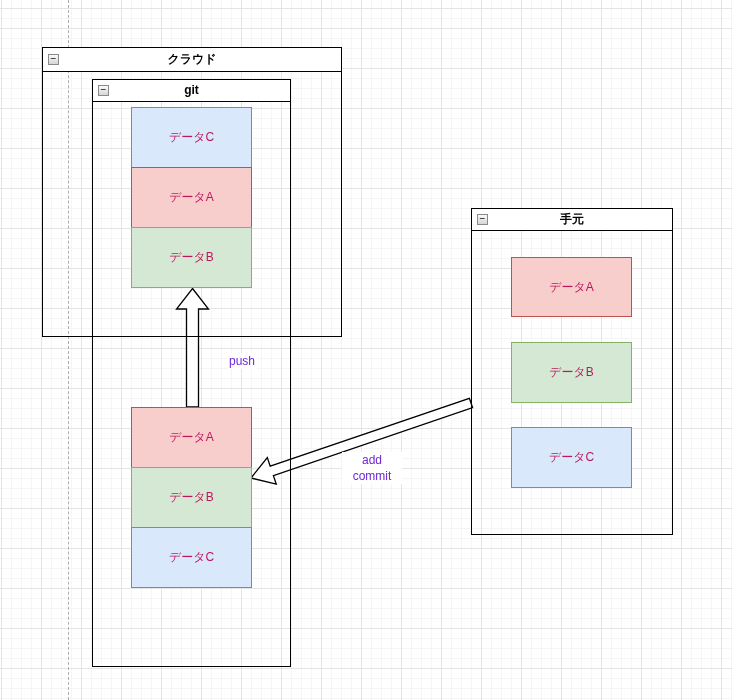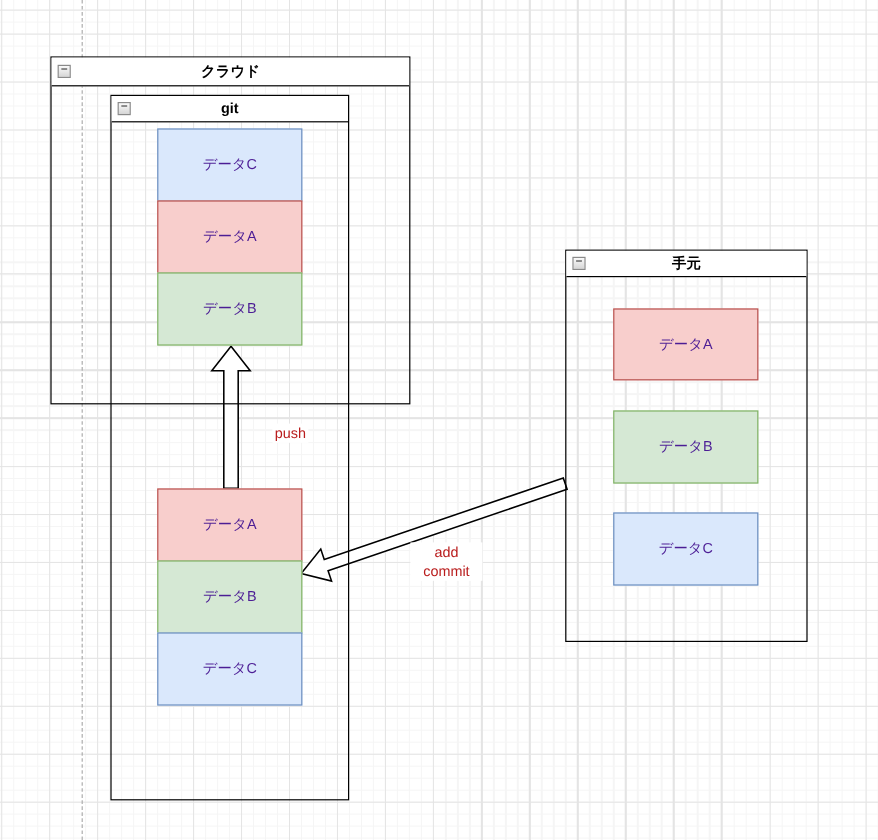--- a/index.html
+++ b/index.html
@@ -68,21 +68,21 @@
   .container-git .collapse-btn { top: 5px; }
 
   .container-local { left: 471px; top: 208px; width: 202px; height: 327px; }
   .container-local .container-header { height: 22px; line-height: 21px; }
   .container-local .collapse-btn { top: 5px; }
 
   .node {
     position: absolute;
     width: 121px; height: 61px;
     font-size: 12px;
-    color: #4c1d95;
+    color: #be185d;
     display: flex; align-items: center; justify-content: center;
     z-index: 4;
     cursor: default;
   }
   .box-blue  { background: #dae8fc; border: 1px solid #6c8ebf; }
   .box-red   { background: #f8cecc; border: 1px solid #b85450; text-align: right; }
   .box-green { background: #d5e8d4; border: 1px solid #82b366; }
 
   
   .n-remote-c { left: 131px; top: 107px; }
@@ -97,21 +97,21 @@
   
   .n-local-a { left: 511px; top: 257px; height: 60px; }
   .n-local-b { left: 511px; top: 342px; height: 61px; }
   .n-local-c { left: 511px; top: 427px; height: 61px; }
 
   .edge-label {
     position: absolute;
     background: #ffffff;
     font-size: 12px;
     line-height: 16px;
-    color: #b91c1c;
+    color: #6d28d9;
     z-index: 5;
     padding: 0 2px;
     text-align: center;
   }
   .label-push { left: 227px; top: 353px; }
   .label-add-commit { left: 342px; top: 452px; width: 60px; }
 </style>
 </head>
 <body>
 

